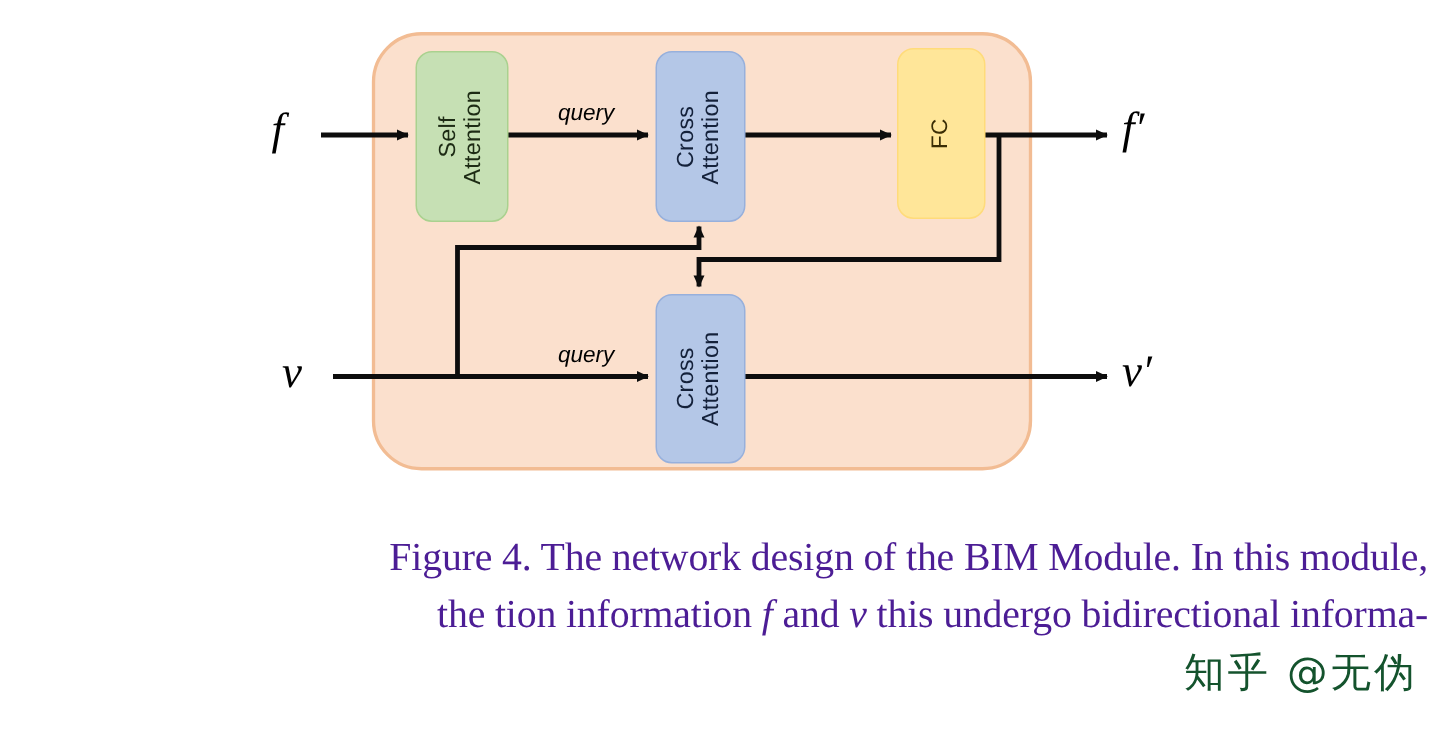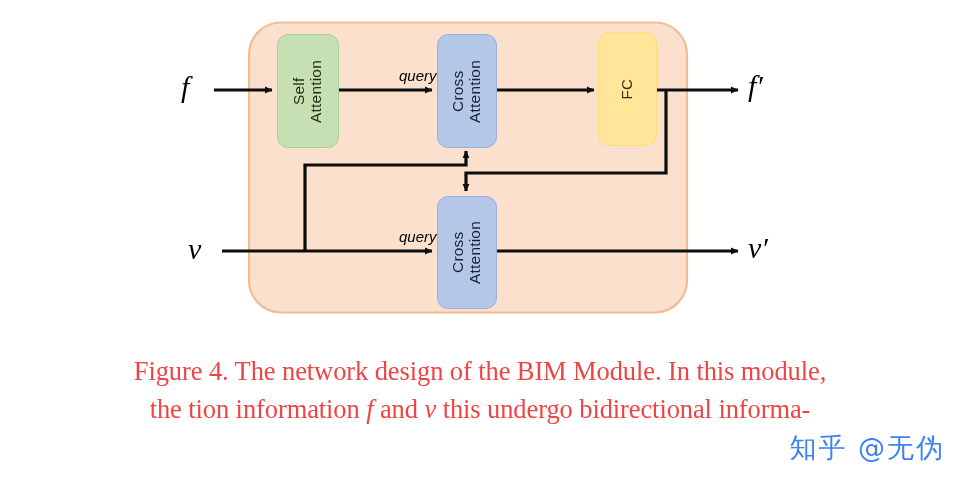--- a/index.html
+++ b/index.html
@@ -61,48 +61,47 @@
     line-height: 1;
   }
   .query-label {
     position: absolute;
     font-family: "Liberation Sans", sans-serif;
     font-style: italic;
     font-size: 15px;
     color: #000000;
     user-select: none;
     line-height: 1;
-    margin-left: 27px;
   }
 
   
   #caption {
     position: absolute;
     left: 8px;
     top: 352px;
     width: 944px;
     font-family: "Liberation Serif", serif;
     font-size: 26.5px;
     line-height: 38px;
-    color: #ef4444;
-    text-align: center;
+    color: #4c1d95;
+    text-align: right;
     letter-spacing: -0.1px;
   }
   #caption .mathvar {
     font-style: italic;
     font-family: "Liberation Serif", serif;
   }
 
   #watermark {
     position: absolute;
     right: 14px;
     top: 430px;
     font-family: "DejaVu Sans", sans-serif;
     font-size: 27px;
-    color: #3b82f6;
+    color: #14532d;
     letter-spacing: 2px;
     user-select: none;
     white-space: nowrap;
   }
 </style>
 </head>
 <body>
 
 <div id="figure-area">
 

